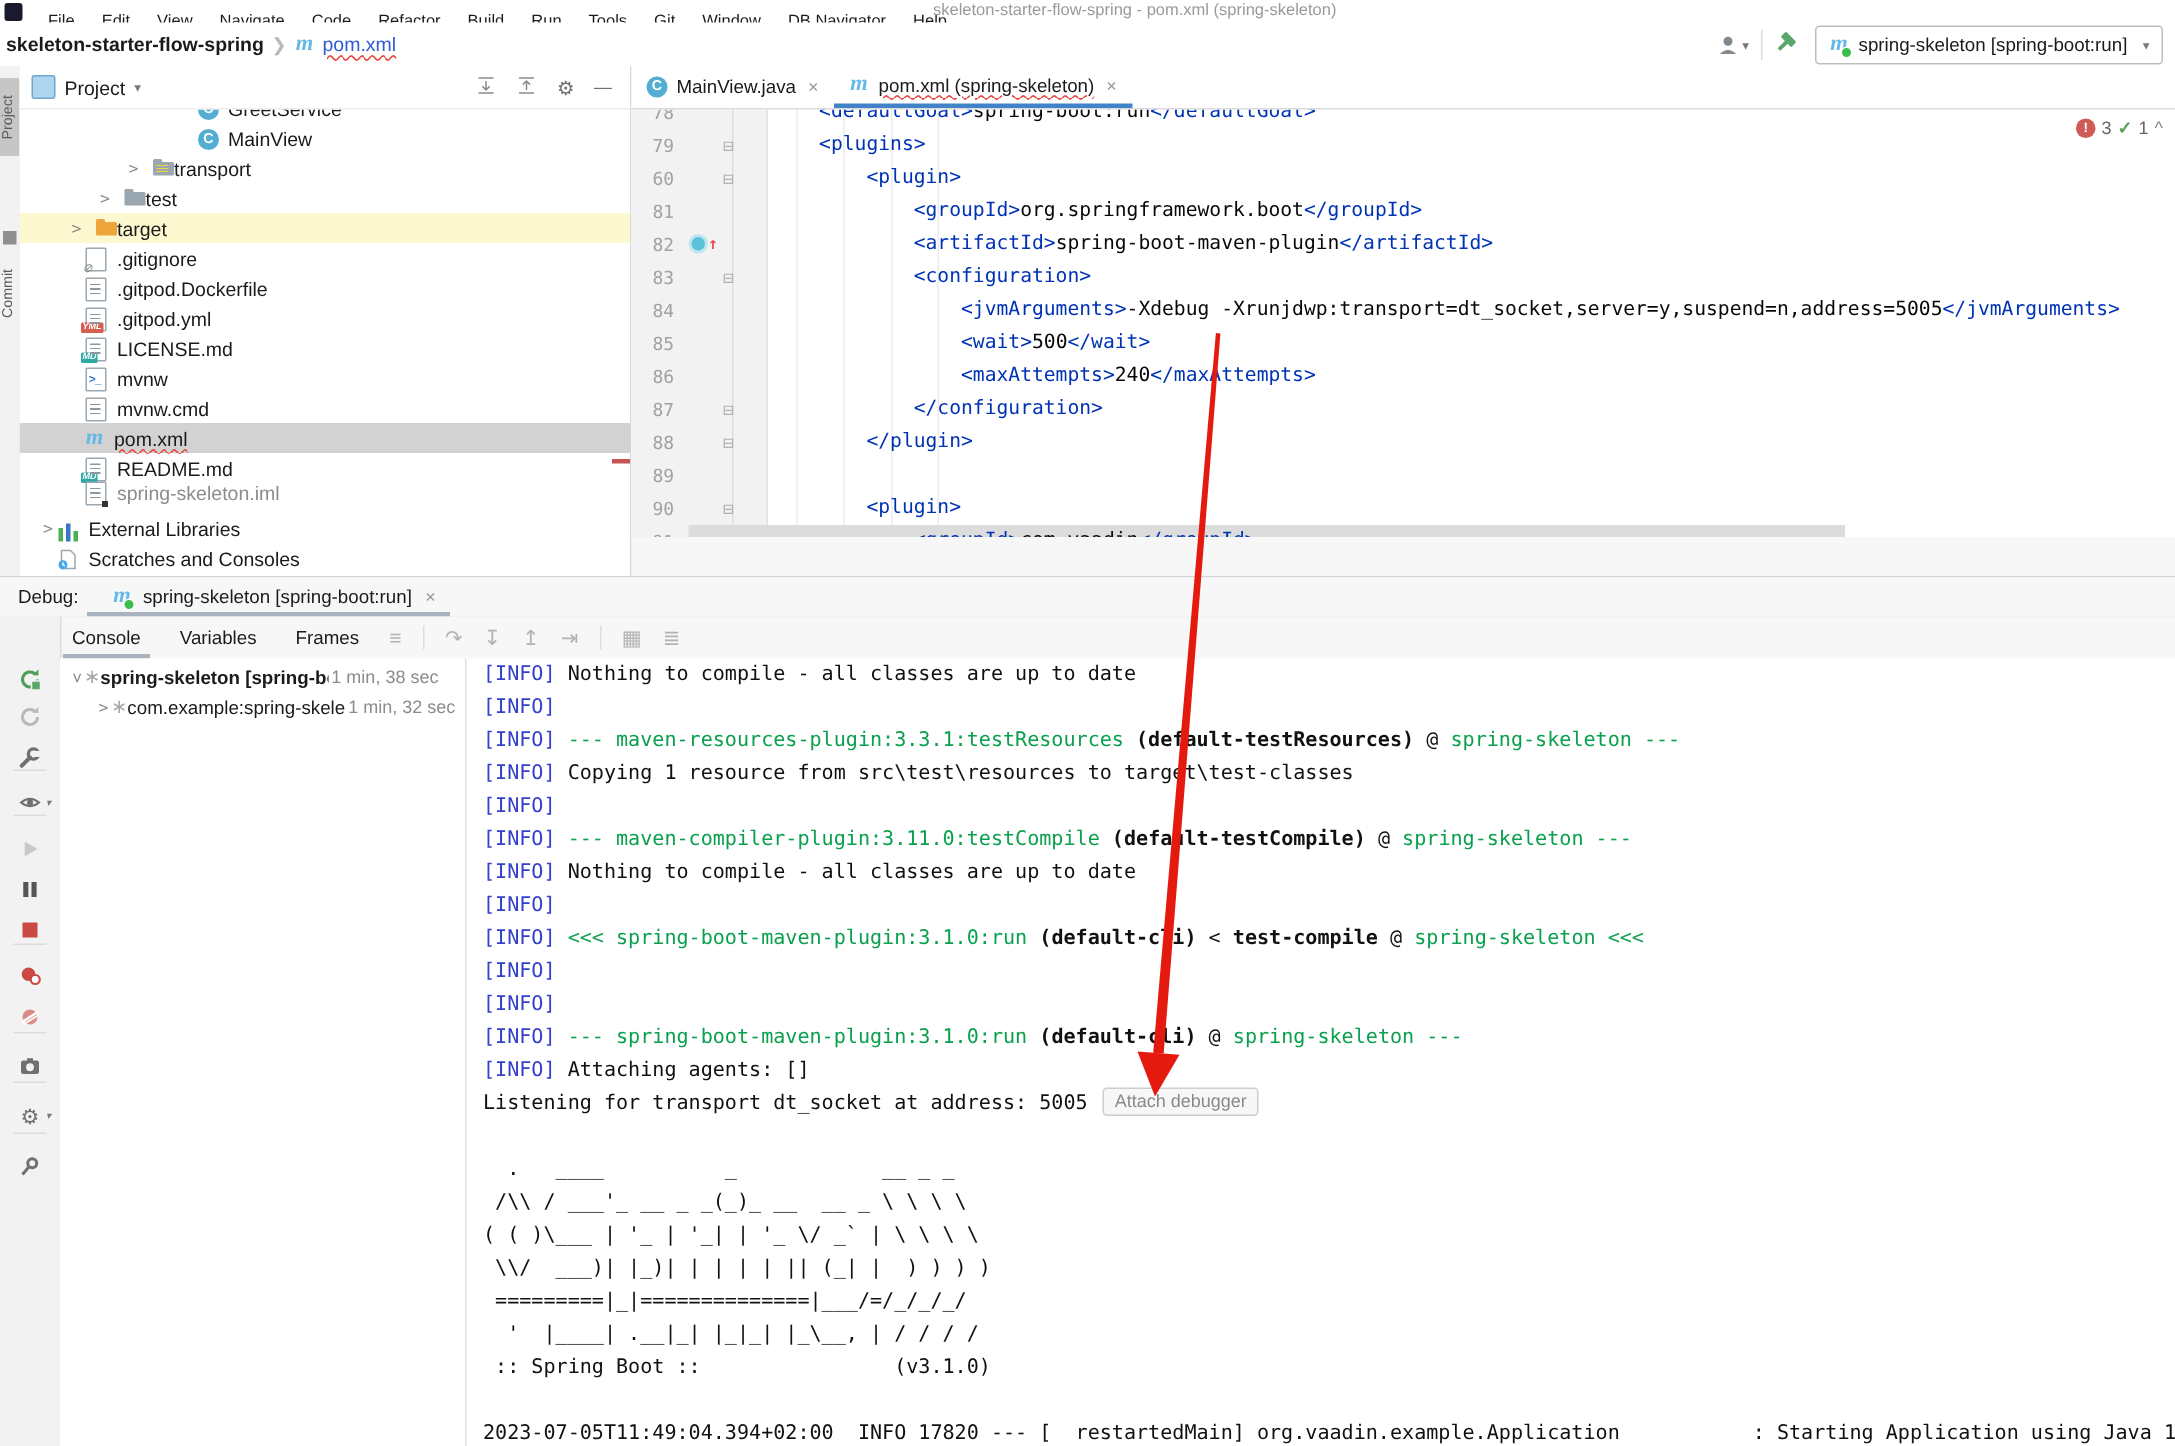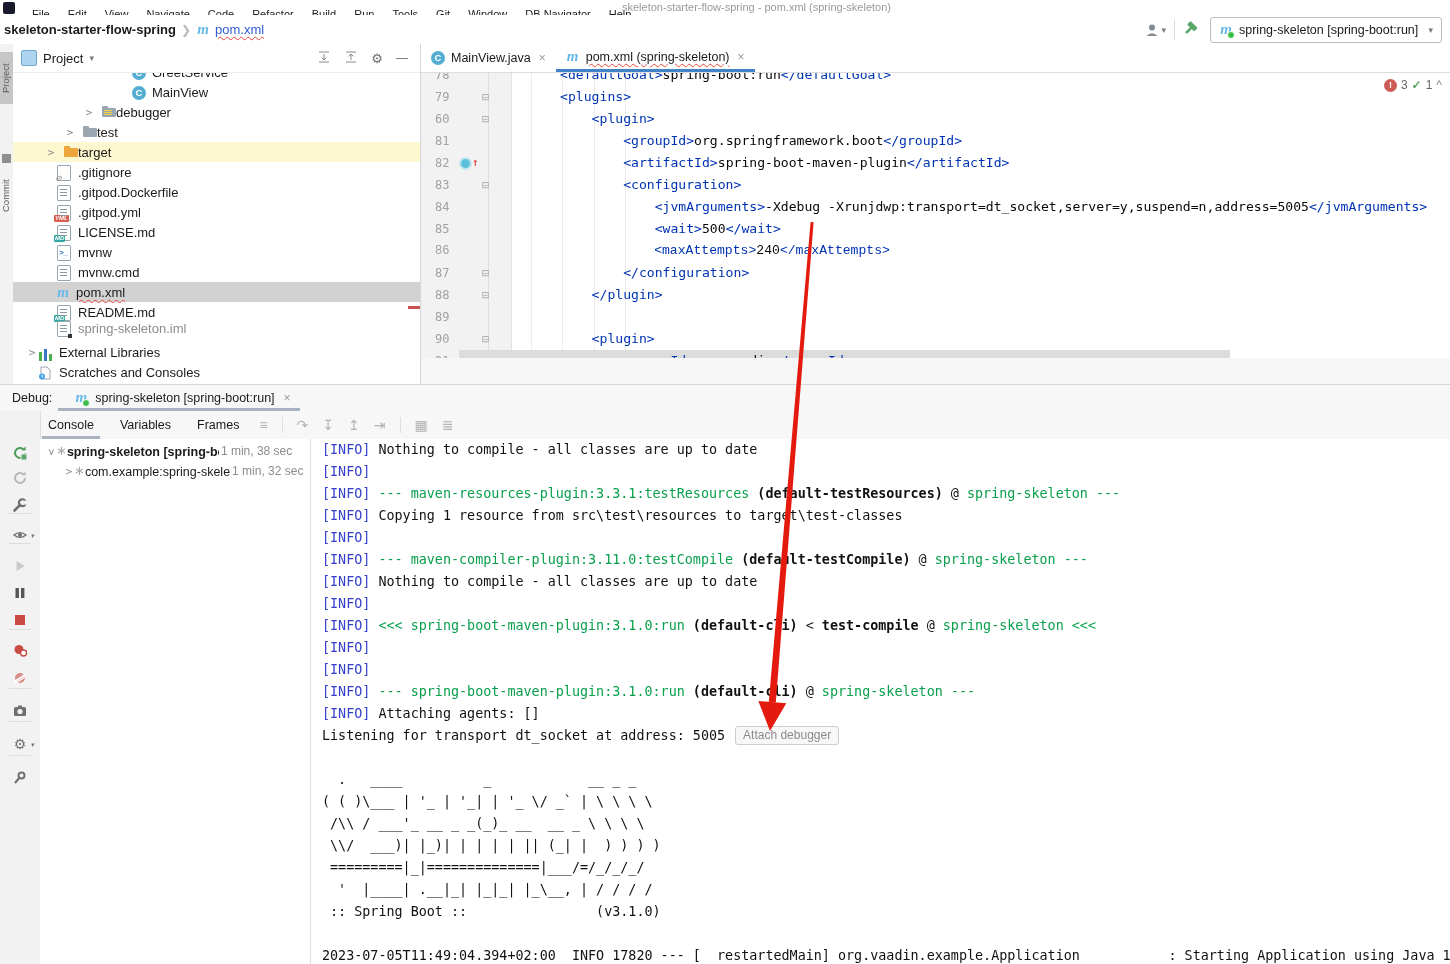--- a/index.html
+++ b/index.html
@@ -69,21 +69,21 @@
   .gutterbg{position:absolute;left:0;top:0;width:90px;height:100%;background:#f2f2f2;border-right:1px solid #e2e2e2;}
   .foldline{position:absolute;left:67px;top:28px;bottom:0;width:1px;background:#dedede;}
   .iguide{position:absolute;top:28px;height:286px;width:1px;background:#ececec;}
   .tabbar{position:absolute;left:0;top:0;width:100%;height:28px;background:#fff;z-index:5;border-bottom:1px solid #dcdcdc;display:flex;}
   .etab{display:flex;align-items:center;gap:6px;padding:0 10px;font-size:12.5px;height:28px;box-sizing:border-box;}
   .etab.active{border-bottom:3px solid #4083c9;}
   .tclose{color:#9a9a9a;font-size:12px;margin-left:2px;}
   .crow{position:absolute;left:0;width:100%;height:22px;line-height:22px;white-space:pre;font-family:"DejaVu Sans Mono",monospace;font-size:13.1px;}
   .lnum{position:absolute;left:14px;color:#a1a1a1;font-size:12px;}
   .fold{position:absolute;left:61px;color:#b2b2b2;font-size:12px;}
-  .ctext{position:absolute;left:76px;text-align:right;}
+  .ctext{position:absolute;left:62px;text-align:right;}
   .st{color:#0033b3;} .sx{color:#080808;}
   .band{position:absolute;left:38px;top:306px;width:771px;height:8px;background:#dcdcdc;}
   .gicon{position:absolute;left:38px;font-size:11px;}
   .odot{display:inline-block;width:9px;height:9px;border-radius:50%;background:#5bc0d9;border:2px solid #bfe6f0;vertical-align:middle;}
   .uparr{color:#e05252;font-weight:bold;font-style:normal;}
   .inspect{position:absolute;right:8px;top:34px;display:flex;align-items:center;gap:4px;z-index:6;font-size:12px;color:#666;}
   .errc{width:13px;height:13px;border-radius:50%;background:#ce5b56;color:#fff;font-size:9px;line-height:13px;text-align:center;font-weight:bold;}
   .okc{color:#59a35b;font-weight:bold;font-size:12px;}
   .strip-below{position:absolute;left:421px;top:358px;width:1029px;height:26px;background:#f7f7f7;}
   
@@ -177,21 +177,21 @@
         <div class="stripe-tab sel" style="top: 8px; height: 52px;">Project</div>
         <div class="stripe-tab" style="top: 128px; height: 48px;">Commit</div>
       </div>
     <div class="stripe-sq" style="top:110px;"></div>
   </div>
 
   <div class="projpanel">
     <div class="tree" id="proj-tree">
         <div class="trow" style="top: 0px;"><span style="display: inline-block; width: 109px;"></span><span class="chev">&nbsp;</span><span class="ic ic-class">C</span><span class="tlabel">GreetService</span></div>
         <div class="trow" style="top: 20px;"><span style="display: inline-block; width: 109px;"></span><span class="chev">&nbsp;</span><span class="ic ic-class">C</span><span class="tlabel">MainView</span></div>
-        <div class="trow" style="top: 40px;"><span style="display: inline-block; width: 71px;"></span><span class="chev">&gt;</span><span class="ic"><span class="fold-base"><i class="fold-tab"></i><i class="fold-main"></i><i class="resdot"></i></span></span><span class="tlabel">debugger</span></div>
+        <div class="trow" style="top: 40px;"><span style="display: inline-block; width: 71px;"></span><span class="chev">&gt;</span><span class="ic"><span class="fold-base"><i class="fold-tab"></i><i class="fold-main"></i><i class="resdot"></i></span></span><span class="tlabel">transport</span></div>
         <div class="trow" style="top: 60px;"><span style="display: inline-block; width: 52px;"></span><span class="chev">&gt;</span><span class="ic"><span class="fold-base"><i class="fold-tab"></i><i class="fold-main"></i></span></span><span class="tlabel">test</span></div>
         <div class="trow hl" style="top: 80px;"><span style="display: inline-block; width: 33px;"></span><span class="chev">&gt;</span><span class="ic"><span class="fold-base orange"><i class="fold-tab"></i><i class="fold-main"></i></span></span><span class="tlabel">target</span></div>
         <div class="trow" style="top: 100px;"><span style="display: inline-block; width: 33px;"></span><span class="chev">&nbsp;</span><span class="ic"><span class="ic-file"><i class="fign">⊘</i></span></span><span class="tlabel">.gitignore</span></div>
         <div class="trow" style="top: 120px;"><span style="display: inline-block; width: 33px;"></span><span class="chev">&nbsp;</span><span class="ic"><span class="ic-file flines"></span></span><span class="tlabel">.gitpod.Dockerfile</span></div>
         <div class="trow" style="top: 140px;"><span style="display: inline-block; width: 33px;"></span><span class="chev">&nbsp;</span><span class="ic"><span class="ic-file flines"><i class="ftag tag-yml">YML</i></span></span><span class="tlabel">.gitpod.yml</span></div>
         <div class="trow" style="top: 160px;"><span style="display: inline-block; width: 33px;"></span><span class="chev">&nbsp;</span><span class="ic"><span class="ic-file flines"><i class="ftag tag-md">MD</i></span></span><span class="tlabel">LICENSE.md</span></div>
         <div class="trow" style="top: 180px;"><span style="display: inline-block; width: 33px;"></span><span class="chev">&nbsp;</span><span class="ic"><span class="ic-file"><i class="fshell">&gt;_</i></span></span><span class="tlabel">mvnw</span></div>
         <div class="trow" style="top: 200px;"><span style="display: inline-block; width: 33px;"></span><span class="chev">&nbsp;</span><span class="ic"><span class="ic-file flines"></span></span><span class="tlabel">mvnw.cmd</span></div>
         <div class="trow sel" style="top: 220px;"><span style="display: inline-block; width: 33px;"></span><span class="chev">&nbsp;</span><span class="ic ic-maven">m</span><span class="tlabel err-wavy">pom.xml</span></div>
         <div class="trow" style="top: 240px;"><span style="display: inline-block; width: 33px;"></span><span class="chev">&nbsp;</span><span class="ic"><span class="ic-file flines"><i class="ftag tag-md">MD</i></span></span><span class="tlabel">README.md</span></div>
@@ -232,21 +232,21 @@
     <div class="iguide" style="left:204px;"></div>
     <div id="code-lines">
         <div class="crow" style="top: 20px;"><span class="lnum">78</span><span class="ctext"><span>        </span><span class="st">&lt;defaultGoal&gt;</span><span class="sx">spring-boot:run</span><span class="st">&lt;/defaultGoal&gt;</span></span></div>
         <div class="crow" style="top: 42px;"><span class="lnum">79</span><span class="fold">⊟</span><span class="ctext"><span>        </span><span class="st">&lt;plugins&gt;</span></span></div>
         <div class="crow" style="top: 64px;"><span class="lnum">60</span><span class="fold">⊟</span><span class="ctext"><span>            </span><span class="st">&lt;plugin&gt;</span></span></div>
         <div class="crow" style="top: 86px;"><span class="lnum">81</span><span class="ctext"><span>                </span><span class="st">&lt;groupId&gt;</span><span class="sx">org.springframework.boot</span><span class="st">&lt;/groupId&gt;</span></span></div>
         <div class="crow" style="top: 108px;"><span class="lnum">82</span><span class="gicon"><i class="odot"></i><i class="uparr">↑</i></span><span class="ctext"><span>                </span><span class="st">&lt;artifactId&gt;</span><span class="sx">spring-boot-maven-plugin</span><span class="st">&lt;/artifactId&gt;</span></span></div>
         <div class="crow" style="top: 130px;"><span class="lnum">83</span><span class="fold">⊟</span><span class="ctext"><span>                </span><span class="st">&lt;configuration&gt;</span></span></div>
         <div class="crow" style="top: 152px;"><span class="lnum">84</span><span class="ctext"><span>                    </span><span class="st">&lt;jvmArguments&gt;</span><span class="sx">-Xdebug -Xrunjdwp:transport=dt_socket,server=y,suspend=n,address=5005</span><span class="st">&lt;/jvmArguments&gt;</span></span></div>
         <div class="crow" style="top: 174px;"><span class="lnum">85</span><span class="ctext"><span>                    </span><span class="st">&lt;wait&gt;</span><span class="sx">500</span><span class="st">&lt;/wait&gt;</span></span></div>
-        <div class="crow" style="top: 196px; font-family: Liberation Mono, monospace;"><span class="lnum">86</span><span class="ctext"><span>                    </span><span class="st">&lt;maxAttempts&gt;</span><span class="sx">240</span><span class="st">&lt;/maxAttempts&gt;</span></span></div>
+        <div class="crow" style="top: 196px;"><span class="lnum">86</span><span class="ctext"><span>                    </span><span class="st">&lt;maxAttempts&gt;</span><span class="sx">240</span><span class="st">&lt;/maxAttempts&gt;</span></span></div>
         <div class="crow" style="top: 218px;"><span class="lnum">87</span><span class="fold">⊟</span><span class="ctext"><span>                </span><span class="st">&lt;/configuration&gt;</span></span></div>
         <div class="crow" style="top: 240px;"><span class="lnum">88</span><span class="fold">⊟</span><span class="ctext"><span>            </span><span class="st">&lt;/plugin&gt;</span></span></div>
         <div class="crow" style="top: 262px;"><span class="lnum">89</span><span class="ctext"><span></span></span></div>
         <div class="crow" style="top: 284px;"><span class="lnum">90</span><span class="fold">⊟</span><span class="ctext"><span>            </span><span class="st">&lt;plugin&gt;</span></span></div>
         <div class="crow" style="top: 306px;"><div class="band" style="top: 0px; height: 22px;"></div><span class="lnum">91</span><span class="ctext"><span>                </span><span class="st">&lt;groupId&gt;</span><span class="sx">com.vaadin</span><span class="st">&lt;/groupId&gt;</span></span></div>
       </div>
     <div class="tabbar">
         <span id="etabs" style="display:flex;">
           <span class="etab">
             <span class="ic ic-class">C</span>
@@ -369,22 +369,22 @@
           <div class="cline"><span class="c-i">[INFO]</span><span class="c-p"> Nothing to compile - all classes are up to date</span></div>
           <div class="cline"><span class="c-i">[INFO]</span></div>
           <div class="cline"><span class="c-i">[INFO]</span><span class="c-g"> &lt;&lt;&lt; spring-boot-maven-plugin:3.1.0:run </span><span class="c-b">(default-cli)</span><span class="c-p"> &lt; </span><span class="c-b">test-compile</span><span class="c-p"> @ </span><span class="c-g">spring-skeleton &lt;&lt;&lt;</span></div>
           <div class="cline"><span class="c-i">[INFO]</span></div>
           <div class="cline"><span class="c-i">[INFO]</span></div>
           <div class="cline"><span class="c-i">[INFO]</span><span class="c-g"> --- spring-boot-maven-plugin:3.1.0:run </span><span class="c-b">(default-cli)</span><span class="c-p"> @ </span><span class="c-g">spring-skeleton ---</span></div>
           <div class="cline"><span class="c-i">[INFO]</span><span class="c-p"> Attaching agents: []</span></div>
           <div class="cline"><span class="c-p">Listening for transport dt_socket at address: 5005</span><span class="badge">Attach debugger</span></div>
           <div class="cline"></div>
           <div class="cline"><span class="c-p">  .   ____          _            __ _ _</span></div>
+          <div class="cline"><span class="c-p"> /\\ / ___'_ __ _ _(_)_ __  __ _ \ \ \ \</span></div>
           <div class="cline"><span class="c-p">( ( )\___ | '_ | '_| | '_ \/ _` | \ \ \ \</span></div>
-          <div class="cline"><span class="c-p"> /\\ / ___'_ __ _ _(_)_ __  __ _ \ \ \ \</span></div>
           <div class="cline"><span class="c-p"> \\/  ___)| |_)| | | | | || (_| |  ) ) ) )</span></div>
           <div class="cline"><span class="c-p"> =========|_|==============|___/=/_/_/_/</span></div>
           <div class="cline"><span class="c-p">  '  |____| .__|_| |_|_| |_\__, | / / / /</span></div>
           <div class="cline"><span class="c-p"> :: Spring Boot ::                (v3.1.0)</span></div>
           <div class="cline"></div>
           <div class="cline"><span class="c-p">2023-07-05T11:49:04.394+02:00  INFO 17820 --- [  restartedMain] org.vaadin.example.Application           : Starting Application using Java 17</span></div>
         </div>
     </div>
   </div>
 

